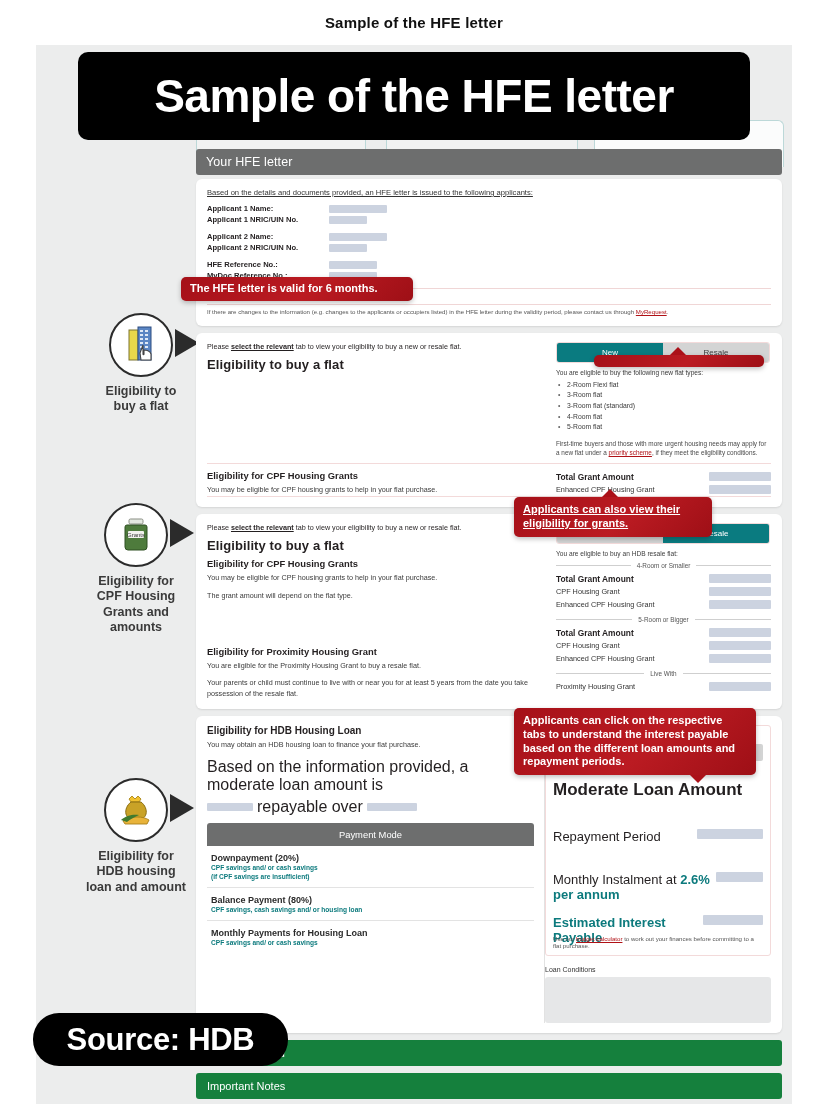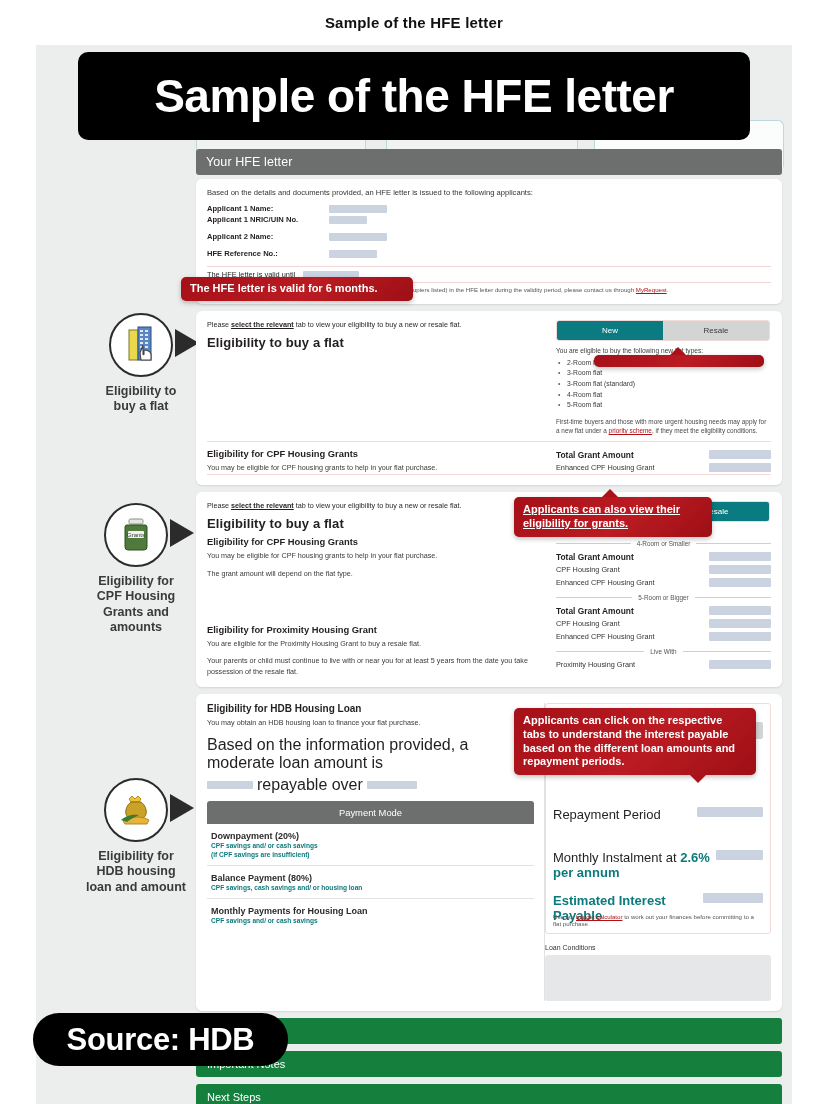--- a/index.html
+++ b/index.html
@@ -39,21 +39,21 @@
     position:absolute;left:160px;top:104px;width:586px;
   }
   .band{
     background:#6d6e6e;color:#ffffff;border-radius:3px;
     padding:6px 10px;font-size:12.5px;letter-spacing:.1px;
   }
   .card{
     background:#ffffff;border-radius:6px;padding:9px 11px 10px 11px;
     box-shadow:0 1px 2px rgba(0,0,0,.10);
   }
-  .intro{font-size:7.6px;color:#333;margin-bottom:6px;}
+  .intro{font-size:7.6px;color:#333;margin-bottom:6px;text-decoration:underline;}
   
   .applicant-grid{font-size:7.6px;font-weight:bold;line-height:1.45;}
   .arow{display:flex;align-items:center;gap:0;height:11px;}
   .alabel{width:122px;}
   .ablank{height:8px;background:#ccd3e0;border-radius:1px;}
   .gap{height:6px;}
   .validrow{
     display:flex;align-items:center;border-top:1px solid #f0d6d6;
     border-bottom:1px solid #f0d6d6;margin-top:7px;padding:3px 0;font-size:7.4px;
   }
@@ -270,23 +270,31 @@
           </div>
         <div class="arow">
             <div class="alabel">Applicant 1 NRIC/UIN No.</div>
             <div class="ablank" style="width:38px"></div>
           </div>
         <div class="gap"></div>
         <div class="arow">
             <div class="alabel">Applicant 2 Name:</div>
             <div class="ablank" style="width:58px"></div>
           </div>
+        <div class="arow">
+            <div class="alabel">Applicant 2 NRIC/UIN No.</div>
+            <div class="ablank" style="width:38px"></div>
+          </div>
         <div class="gap"></div>
         <div class="arow">
             <div class="alabel">HFE Reference No.:</div>
+            <div class="ablank" style="width:48px"></div>
+          </div>
+        <div class="arow">
+            <div class="alabel">MyDoc Reference No.:</div>
             <div class="ablank" style="width:48px"></div>
           </div>
       </div>
 
       <div class="validrow">
         <div class="alabel">The HFE letter is valid until</div>
         <div class="ablank" style="width:56px"></div>
       </div>
 
       <div class="footnote">

